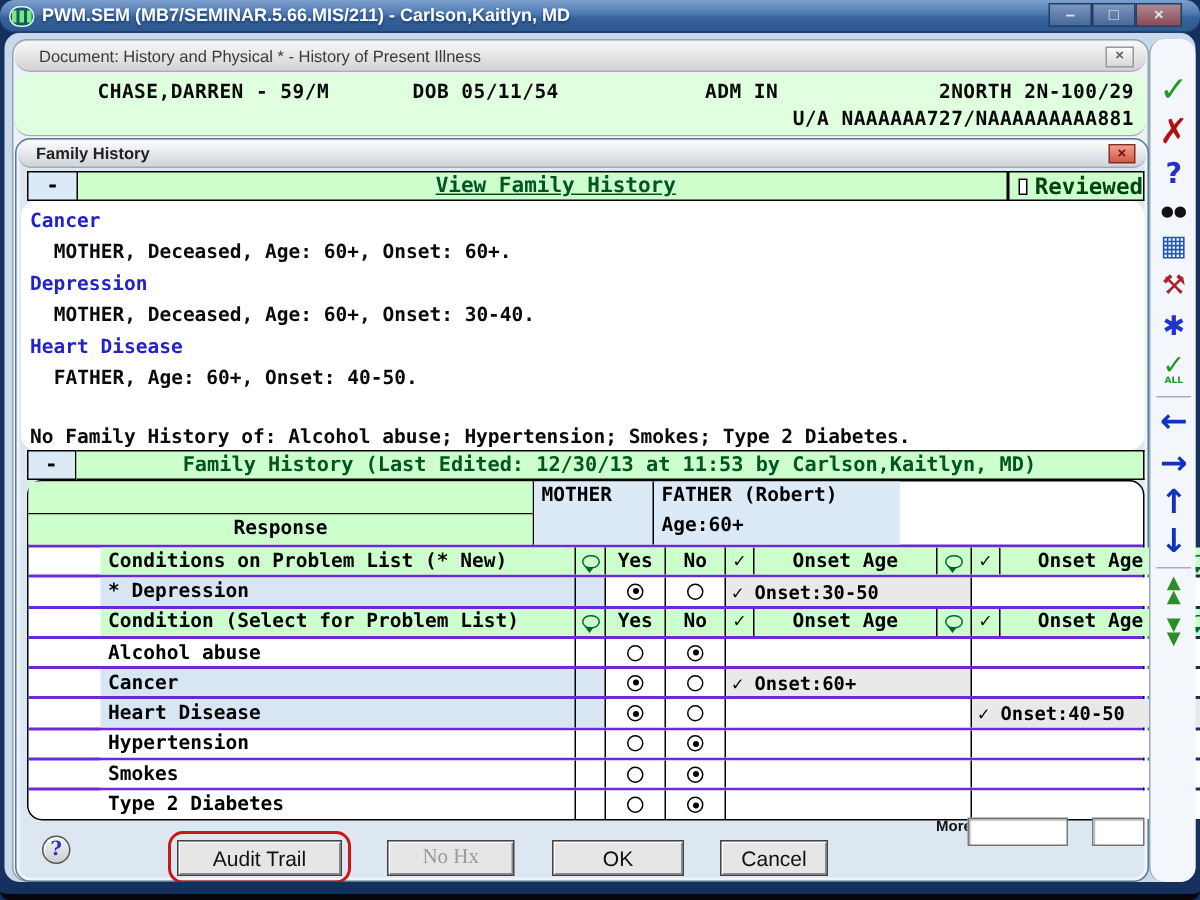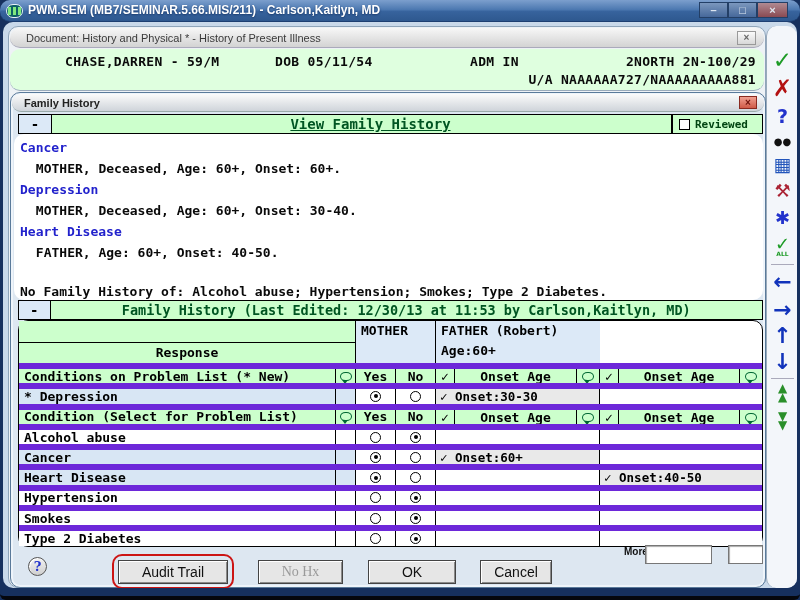--- a/index.html
+++ b/index.html
@@ -85,21 +85,21 @@
   }
   .green-bar { height:20px; background:#ccffcc; border:1px solid #000; border-left:none; }
   #view-header-row { left:18px; top:114px; width:745px; height:20px; display:flex; }
   #view-bar { width:620px; text-align:center; font-size:14px; line-height:19px; color:#063;padding-left:18px; }
   #view-bar span { text-decoration:underline; color:#052; }
   #reviewed-cell {
     width:91px; height:20px; background:#ccffcc; border:1px solid #000; border-left:1px solid #000;
     display:flex; align-items:center; gap:5px; padding-left:6px;
   }
   #reviewed-box { width:11px; height:11px; background:#fff; border:1px solid #000; }
-  #reviewed-label { font-size:11px; line-height:1; color:#041; }
+  #reviewed-label { font-size:15px; line-height:1; color:#041; }
 
   #fh-view-text { left:14px; top:134px; width:749px; height:166px; background:#ffffff; padding:3px 0 0 6px; }
   .fh-cond { color:#2222cc; font-family:"DejaVu Sans Mono","DejaVu Sans",monospace; font-weight:bold; font-size:13px; line-height:21px; white-space:pre; }
   .fh-det  { color:#0a0a0a; font-family:"DejaVu Sans Mono","DejaVu Sans",monospace; font-weight:bold; font-size:13px; line-height:21px; white-space:pre; padding-left:8px; }
   #no-history { left:20px; top:281px; font-size:13px; line-height:21px; color:#0a0a0a; white-space:nowrap; }
 
   #edit-header-row { left:18px; top:300px; width:745px; height:20px; display:flex; }
   #edit-bar { width:747px; text-align:center; font-size:13.5px; line-height:19px; color:#052; }
 
   
@@ -107,21 +107,21 @@
   .thead { display:grid; grid-template-columns:337px 80px 164px 162px; height:42px; }
   .thead > div { border-right:1px solid #000; }
   .thead > div:last-child { border-right:none; }
   .hstack { display:flex; flex-direction:column; }
   .hcell { flex:1; background:#dce9f7; padding-left:5px; line-height:20px; }
   .hcell.b { border-bottom:1px solid #000; }
   .hcell.g { background:#ccffcc; text-align:center; padding-left:0; }
   .hdcell { background:#dce9f7; padding-left:5px; line-height:20px; }
   .hdcell div { white-space:nowrap; }
 
-  .trow { display:grid; grid-template-columns:317px 20px 40px 40px 164px 162px; height:20.3px; border-top:6px solid #6d28d9; }
+  .trow { display:grid; grid-template-columns:317px 20px 40px 40px 164px 162px; height:20.3px; border-top:2px solid #6d28d9;padding-left:48px; }
   .trow > .cell { border-right:1px solid #000; overflow:hidden; }
   .trow > .cell:last-child { border-right:none; }
   .cell { display:flex; align-items:center; }
   .cell.lab { padding-left:5px; white-space:nowrap; }
   .sec { background:#ccffcc; }
   .ctr { justify-content:center; }
   .hl-bg { background:#d8e6f4; }
   .wh-bg { background:#ffffff; }
   .onset-filled { background:#e9e9e9; }
   .onset-txt { padding-left:4px; white-space:nowrap; font-size:12.5px; }
@@ -272,21 +272,21 @@
         </div>
         <div class="trow">
           <div class="cell lab hl-bg">* Depression</div>
           <div class="cell hl-bg"></div>
           <div class="cell ctr wh-bg">
             <span class="radio sel"></span>
           </div>
           <div class="cell ctr wh-bg">
             <span class="radio"></span>
           </div>
-          <div class="cell onset-txt onset-filled">✓ Onset:30-30</div>
+          <div class="cell onset-txt onset-filled">✓ Onset:30-50</div>
           <div class="cell onset-txt wh-bg"></div>
         </div>
         <div class="trow">
           <div class="cell lab sec">Condition (Select for Problem List)</div>
           <div class="cell ctr sec">
             <span class="bubble"></span>
           </div>
           <div class="cell ctr sec">Yes</div>
           <div class="cell ctr sec">No</div>
           <div class="cell sec">

